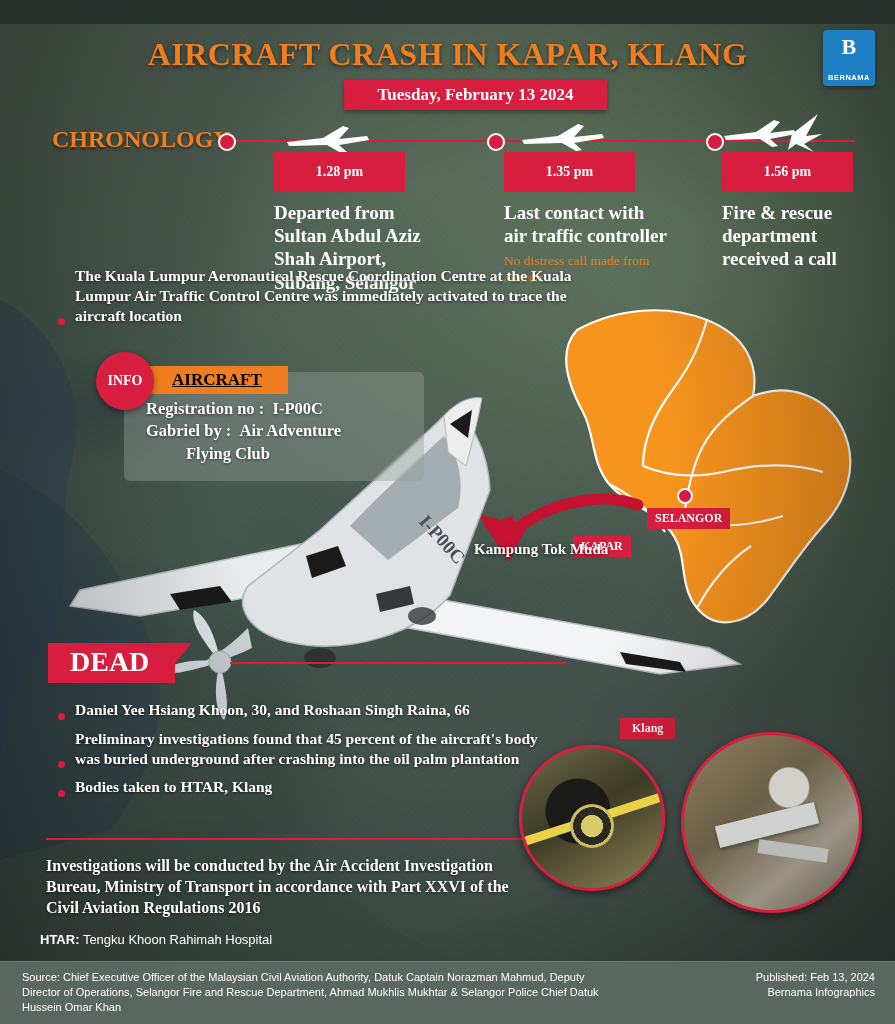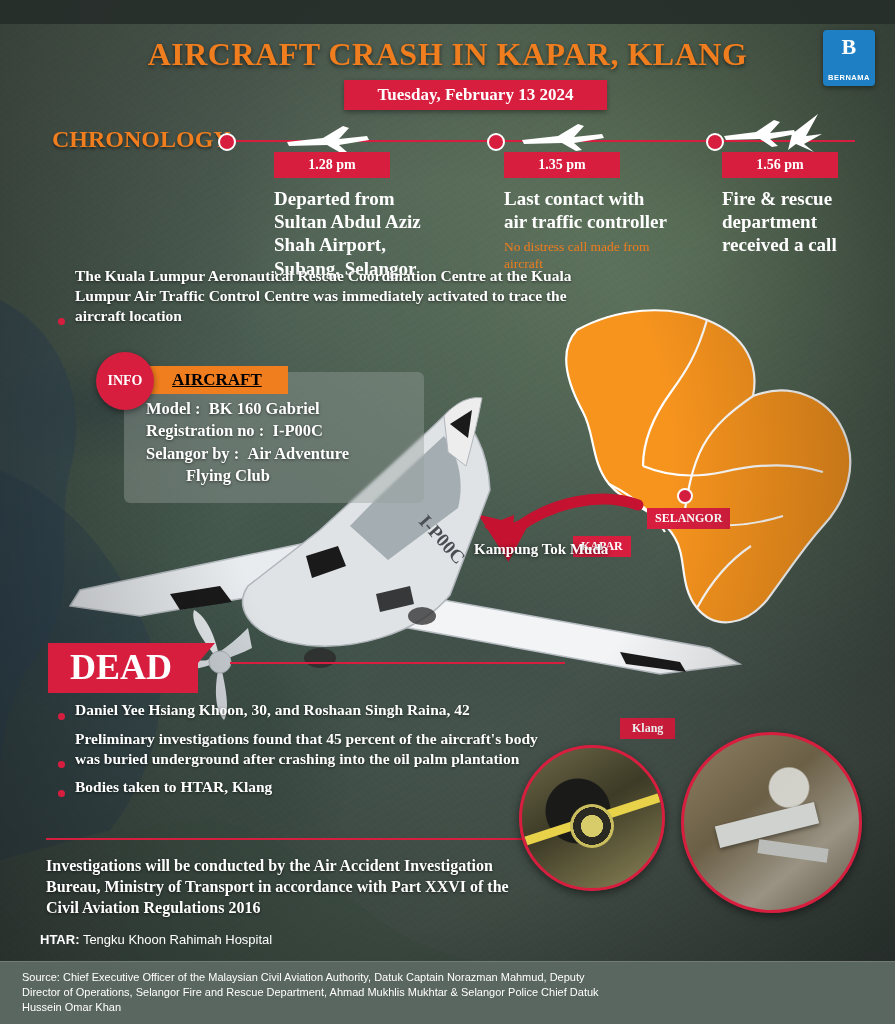--- a/index.html
+++ b/index.html
@@ -59,21 +59,21 @@
     font-size:22px;font-weight:bold;color:#fff;font-family:"Liberation Serif",serif;line-height:1;}
 
   
   .chron-label{
     position:absolute;left:52px;top:126px;color:#f07d1e;font-size:24px;font-weight:bold;
     text-shadow:0 2px 3px rgba(0,0,0,.5);
   }
   .chron-line{position:absolute;left:218px;right:40px;top:140px;height:2px;background:#d81e3f;}
   .dot{position:absolute;width:14px;height:14px;border-radius:50%;background:#d81e3f;border:2px solid #fff;top:133px;}
   .tstep{position:absolute;width:210px;}
-  .tbadge{background:#d81e3f;color:#fff;font-weight:bold;font-size:14px;padding:5px 0;text-align:center;width:116px;}
+  .tbadge{background:#d81e3f;color:#fff;font-weight:bold;font-size:14px;padding:12px 0;text-align:center;width:131px;}
   .tdesc{color:#fff;font-weight:bold;font-size:19px;line-height:1.22;margin-top:9px;}
   .tnote{color:#f07d1e;font-size:13.5px;line-height:1.2;margin-top:6px;}
   .plane-ico{position:absolute;color:#fff;}
 
   
   .bullets1{position:absolute;left:58px;top:266px;width:520px;}
   .bul{display:flex;align-items:flex-end;margin-bottom:9px;}
   .bdot{width:7px;height:7px;border-radius:50%;background:#d81e3f;margin-top:7px;margin-right:10px;flex:0 0 auto;}
   .btxt{color:#fff;font-size:15.5px;font-weight:bold;line-height:1.28;text-shadow:0 1px 3px rgba(0,0,0,.6);}
 
@@ -100,21 +100,21 @@
   .maplabel{
     position:absolute;background:#d81e3f;color:#fff;font-size:12px;font-weight:bold;
     padding:3px 8px;font-family:"Liberation Serif",serif;
   }
   .kg-label{position:absolute;color:#fff;font-weight:bold;font-size:15px;line-height:1.15;text-shadow:0 1px 4px rgba(0,0,0,.7);}
   .klangtag{position:absolute;left:620px;top:718px;background:#d81e3f;color:#fff;font-size:12px;font-weight:bold;padding:3px 12px;}
 
   
   .dead-ban{
     position:absolute;left:48px;top:643px;background:#d81e3f;color:#fff;
-    font-size:36px;font-weight:bold;padding:3px 26px 5px 22px;z-index:3;
+    font-size:28px;font-weight:bold;padding:3px 26px 5px 22px;z-index:3;
   }
   .dead-ban:after{content:"";position:absolute;right:-17px;top:0;border-left:17px solid #d81e3f;
     border-top:0 solid transparent;border-bottom:20px solid transparent;height:0;width:0;}
   .dead-rule{position:absolute;left:230px;right:330px;top:662px;height:2px;background:#d81e3f;}
   .bullets2{position:absolute;left:58px;top:700px;width:490px;}
   .bullets2 .btxt{font-size:15.5px;}
   .hr2{position:absolute;left:46px;width:480px;top:838px;height:2px;background:#d81e3f;}
   .closing{position:absolute;left:46px;top:856px;width:480px;color:#fff;font-size:16px;font-weight:bold;line-height:1.3;text-shadow:0 1px 3px rgba(0,0,0,.6);}
 
   .htar{position:absolute;left:28px;top:932px;color:#fff;font-size:13px;font-family:"Liberation Sans",sans-serif;}
@@ -260,42 +260,38 @@
 
   <div class="bullets1">
     <div class="bul">
       <div class="bdot"></div>
       <div class="btxt">The Kuala Lumpur Aeronautical Rescue Coordination Centre at the Kuala Lumpur Air Traffic Control Centre was immediately activated to trace the aircraft location</div>
     </div>
   </div>
 
   <div class="infobox">
     <div class="inforow">
-      <span>Model :</span>
-      &nbsp;<span>BK 160 Gabriel</span>
-    </div>
-    <div class="inforow">
       <span>Registration no :</span>
       &nbsp;<span>I-P00C</span>
     </div>
     <div class="inforow">
-      <span>Selangor by :</span>
+      <span>Gabriel by :</span>
       &nbsp;<span>Air Adventure</span>
       <span class="ind">Flying Club</span>
     </div>
   </div>
   <div class="aircraft-tab">AIRCRAFT</div>
   <div class="infocircle">INFO</div>
 
   <div class="dead-rule"></div>
   <div class="dead-ban">DEAD</div>
   <div class="bullets2">
     <div class="bul">
       <div class="bdot"></div>
-      <div class="btxt">Daniel Yee Hsiang Khoon, 30, and Roshaan Singh Raina, 42</div>
+      <div class="btxt">Daniel Yee Hsiang Khoon, 30, and Roshaan Singh Raina, 66</div>
     </div>
     <div class="bul">
       <div class="bdot"></div>
       <div class="btxt">Preliminary investigations found that 45 percent of the aircraft's body was buried underground after crashing into the oil palm plantation</div>
     </div>
     <div class="bul">
       <div class="bdot"></div>
       <div class="btxt">Bodies taken to HTAR, Klang</div>
     </div>
   </div>
@@ -312,14 +308,18 @@
     <div class="stripe"></div>
     <div class="roundel"></div>
   </div>
   <div class="photo ph2">
     <div class="dbr"></div>
     <div class="dbr2"></div>
   </div>
 
   <div class="footer">
     <div class="src" style="width:600px;">Source: Chief Executive Officer of the Malaysian Civil Aviation Authority, Datuk Captain Norazman Mahmud, Deputy Director of Operations, Selangor Fire and Rescue Department, Ahmad Mukhlis Mukhtar &amp; Selangor Police Chief Datuk Hussein Omar Khan</div>
+    <div class="pub">
+      <div>Published: Feb 13, 2024</div>
+      <div>Bernama Infographics</div>
+    </div>
   </div>
 </div>
 
 </body></html>

